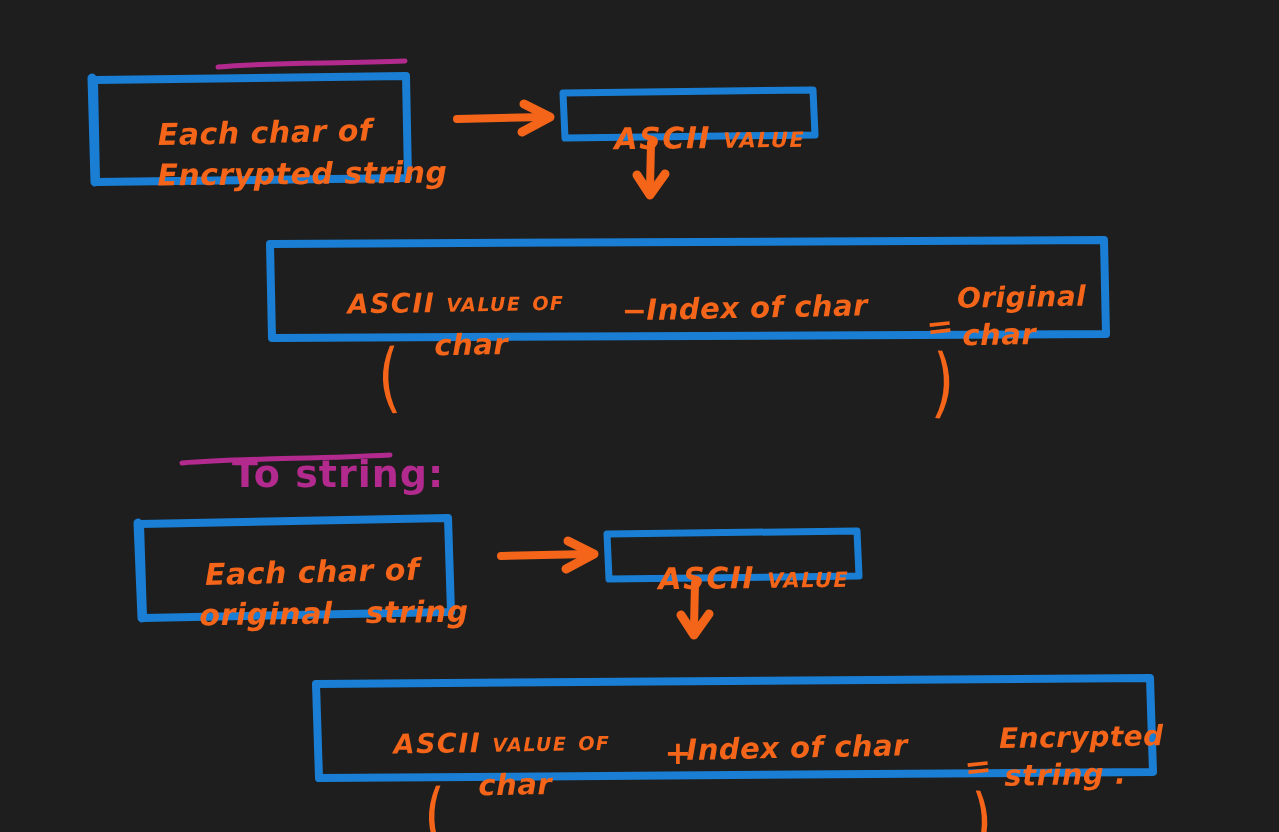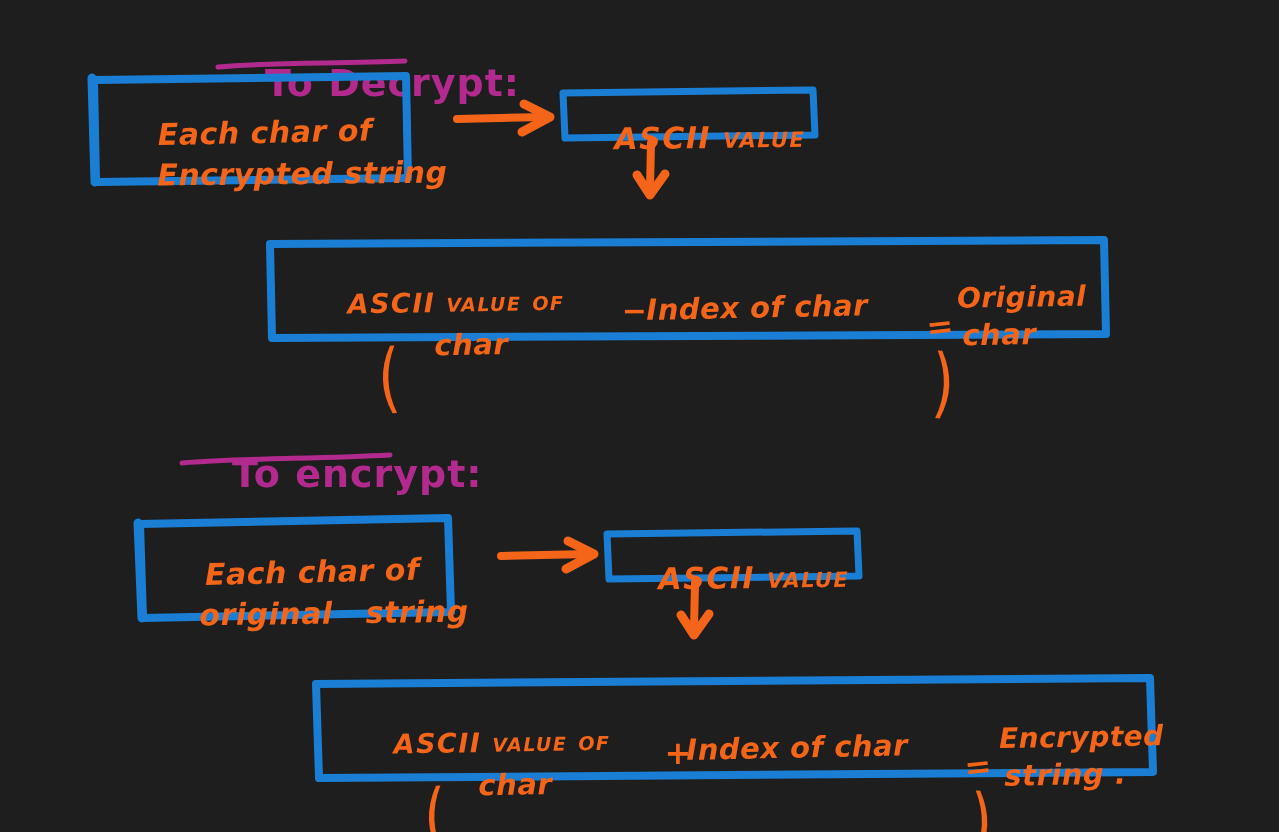--- a/index.html
+++ b/index.html
@@ -55,23 +55,20 @@
   .small-caps-ascii {
     font-variant: small-caps;
     letter-spacing: 1.5px;
   }
 </style>
 </head>
 <body>
 
 <div id="canvas">
 
-  <div class="title" style="left:208px; top:17px; font-size:38px;">
-    <span>To Decrypt:</span>
-  </div>
   <svg class="arrowsvg" style="left:200px; top:55px; width:270px; height:20px;" viewBox="0 0 270 20">
     <path d="M18 12 C 70 7, 140 9, 205 6" stroke="#b32a8e" stroke-width="5" fill="none" stroke-linecap="round"></path>
   </svg>
 
   <svg class="boxsvg" style="left:88px; top:70px; width:330px; height:118px;" viewBox="0 0 330 118">
     <path d="M6 10 L 318 6 L 320 108 L 8 112 Z" stroke="#1a7fd4" stroke-width="8" fill="none" stroke-linejoin="round" stroke-linecap="round"></path>
     <path d="M4 8 L 7 112" stroke="#1a7fd4" stroke-width="9" fill="none" stroke-linecap="round"></path>
   </svg>
   <div class="hand" style="left:113px; top:88px; font-size:30px; transform: rotate(-1.2deg);">
     <span>Each char of</span>
@@ -123,21 +120,21 @@
     <span>=</span>
   </div>
   <div class="frag" style="left:916px; top:248px; font-size:28px; transform: rotate(-1deg);">
     <span>Original</span>
   </div>
   <div class="frag" style="left:920px; top:284px; font-size:29px; transform: rotate(-1deg);">
     <span>char</span>
   </div>
 
   <div class="title" style="left:175px; top:408px; font-size:38px;">
-    <span>To encrypt:</span>
+    <span>To string:</span>
   </div>
   <svg class="arrowsvg" style="left:172px; top:448px; width:250px; height:20px;" viewBox="0 0 250 20">
     <path d="M10 15 C 70 10, 145 11, 218 7" stroke="#b32a8e" stroke-width="5" fill="none" stroke-linecap="round"></path>
   </svg>
 
   <svg class="boxsvg" style="left:134px; top:514px; width:324px; height:110px;" viewBox="0 0 324 110">
     <path d="M6 10 L 314 4 L 317 98 L 9 104 Z" stroke="#1a7fd4" stroke-width="8" fill="none" stroke-linejoin="round" stroke-linecap="round"></path>
     <path d="M4 9 L 8 104" stroke="#1a7fd4" stroke-width="9" fill="none" stroke-linecap="round"></path>
   </svg>
   <div class="hand" style="left:160px; top:528px; font-size:30px; transform: rotate(-1.4deg);">

